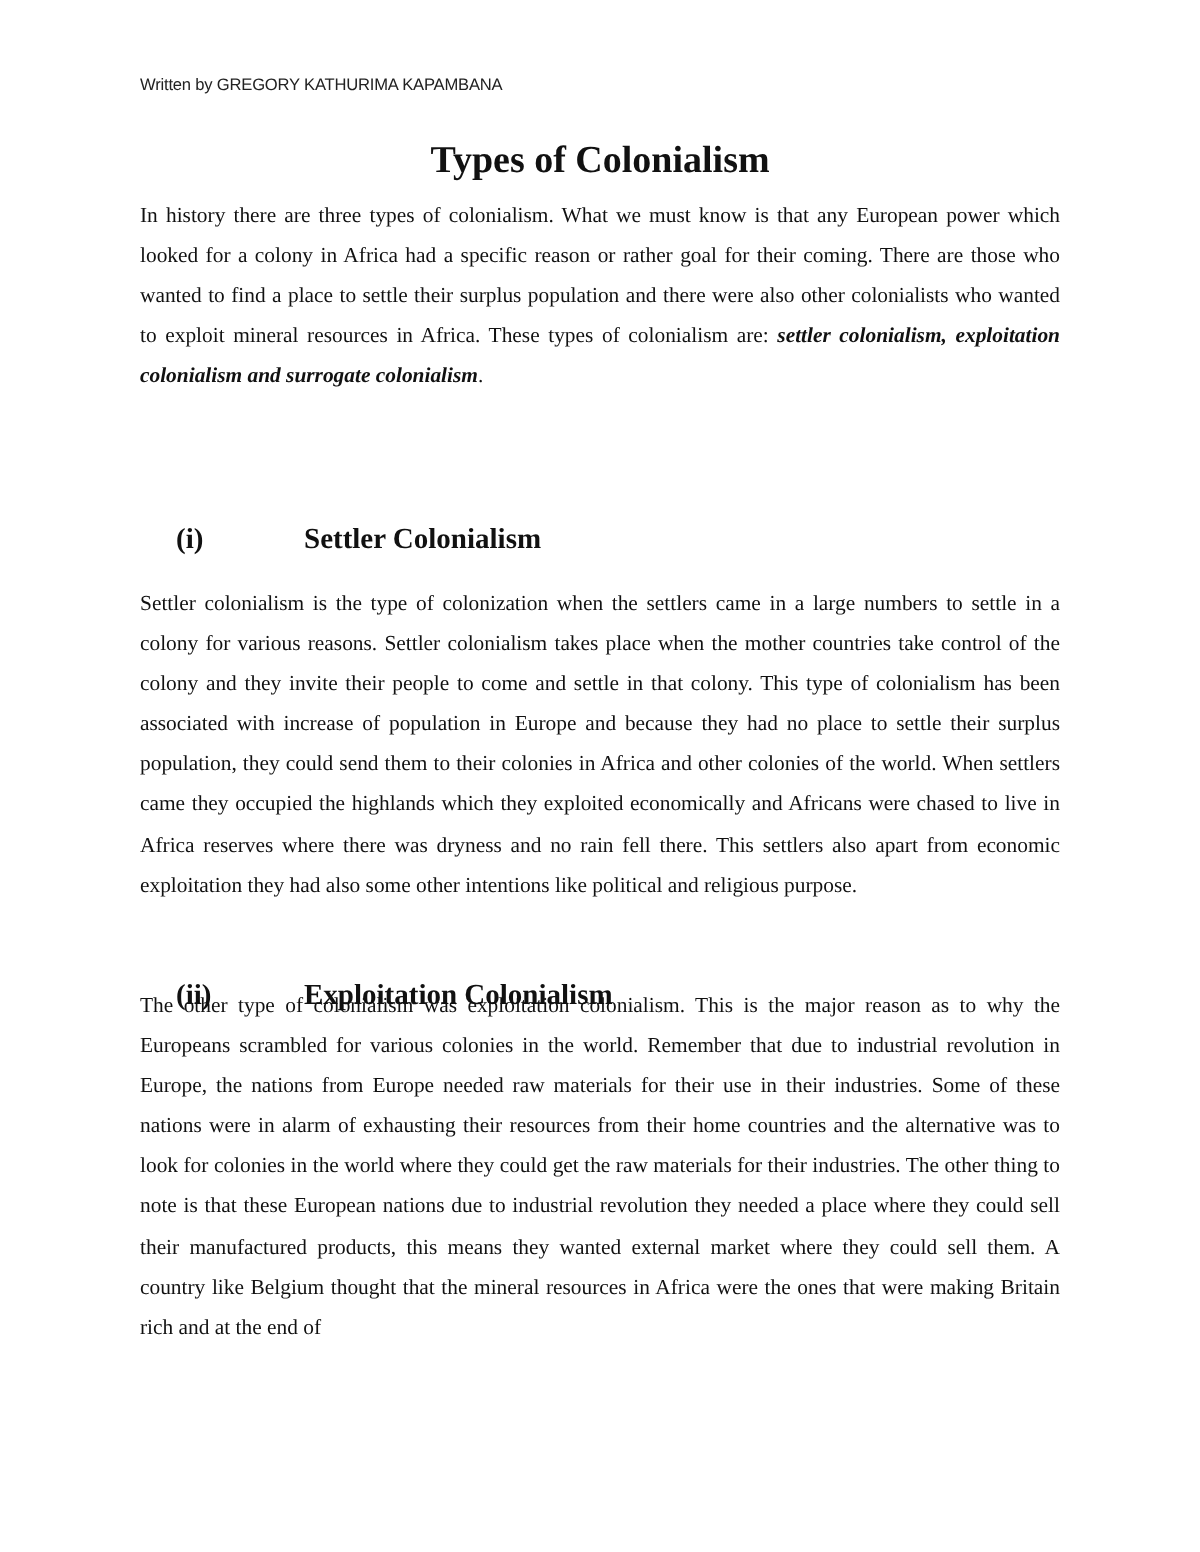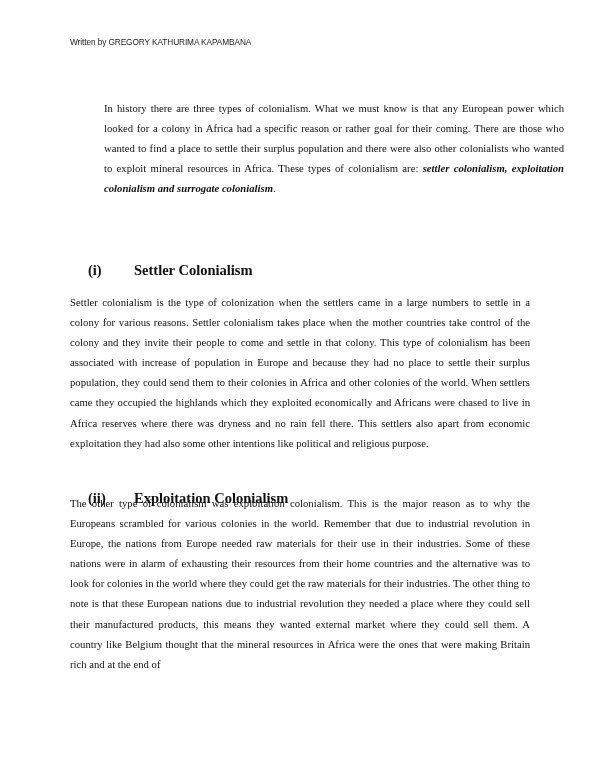--- a/index.html
+++ b/index.html
@@ -18,32 +18,33 @@
       position: absolute; left: 70px; width: 460px;
       font-family: "Liberation Serif", serif; font-size: 10.7px; line-height: 20.1px;
       text-align: justify; color: #111;
     }
     .body-text .em { font-weight: bold; font-style: italic; }
     .heading {
       position: absolute; left: 0; width: 600px;
       font-family: "Liberation Serif", serif; font-weight: bold; font-size: 14.5px; color: #111;
     }
     .heading .num { position: absolute; left: 88px; }
-    .heading .htxt { position: absolute; left: 134px; }
-    #intro { top: 98px; margin-left: 34px; }
+    .heading .htxt { position: absolute; left: 152px; }
+    #intro { top: 98px; }
     #h1 { top: 262px; }
     #p1 { top: 292px; }
     #h2 { top: 490px; }
     #p2 { top: 493px; }
   </style>
 </head>
 <body>
 
 <div class="page">
   <div class="header">Written by GREGORY KATHURIMA KAPAMBANA</div>
+  <div class="title">Types of Colonialism</div>
 
   <div class="body-text" id="intro"><span>In history there are three types of colonialism. What we must know is that any European power which looked for a colony in Africa had a specific reason or rather goal for their coming. There are those who wanted to find a place to settle their surplus population and there were also other colonialists who wanted to exploit mineral resources in Africa. These types of colonialism are: </span><span class="em">settler colonialism, exploitation colonialism and surrogate colonialism</span><span>.</span></div>
 
   <div class="heading" id="h1">
     <span class="num">(i)</span>
     <span class="htxt">Settler Colonialism</span>
   </div>
   <div class="body-text" id="p1">Settler colonialism is the type of colonization when the settlers came in a large numbers to settle in a colony for various reasons. Settler colonialism takes place when the mother countries take control of the colony and they invite their people to come and settle in that colony. This type of colonialism has been associated with increase of population in Europe and because they had no place to settle their surplus population, they could send them to their colonies in Africa and other colonies of the world. When settlers came they occupied the highlands which they exploited economically and Africans were chased to live in Africa reserves where there was dryness and no rain fell there. This settlers also apart from economic exploitation they had also some other intentions like political and religious purpose.</div>
 
   <div class="heading" id="h2">

